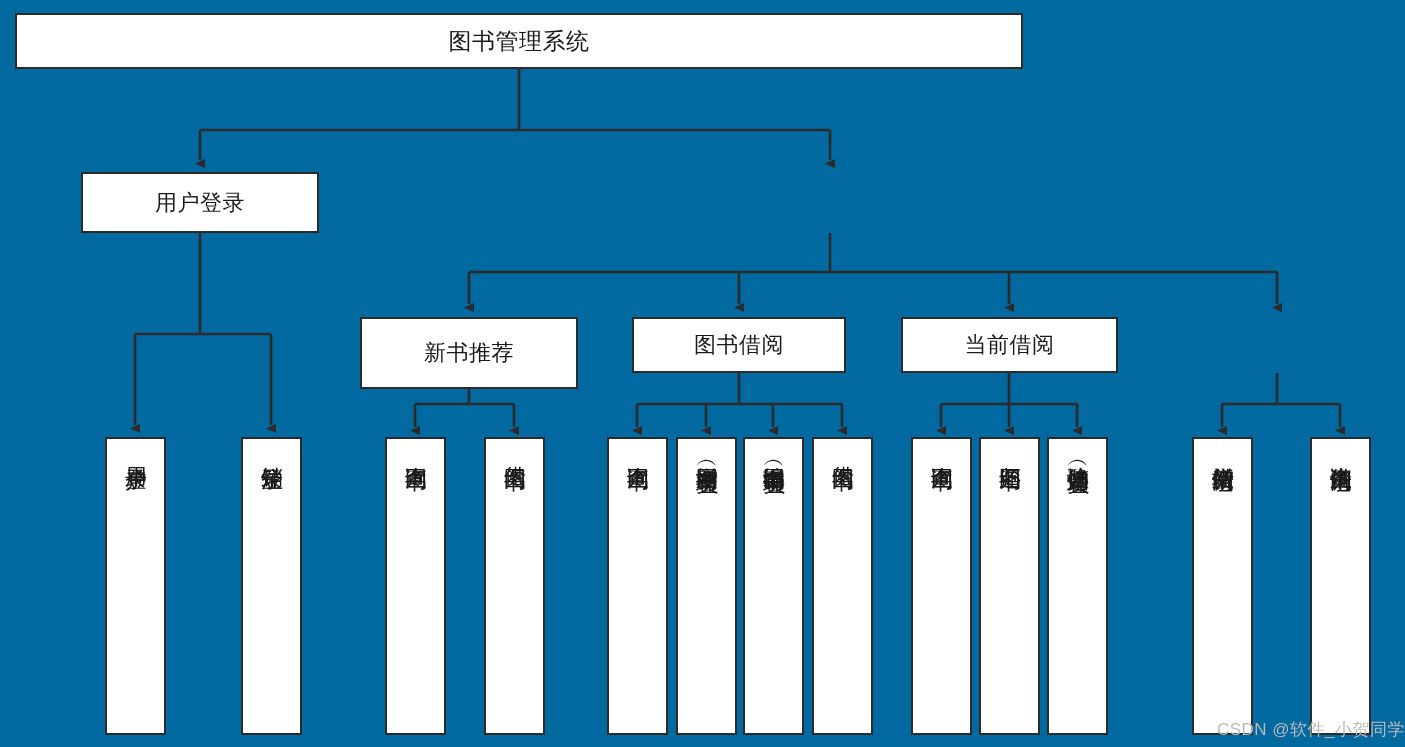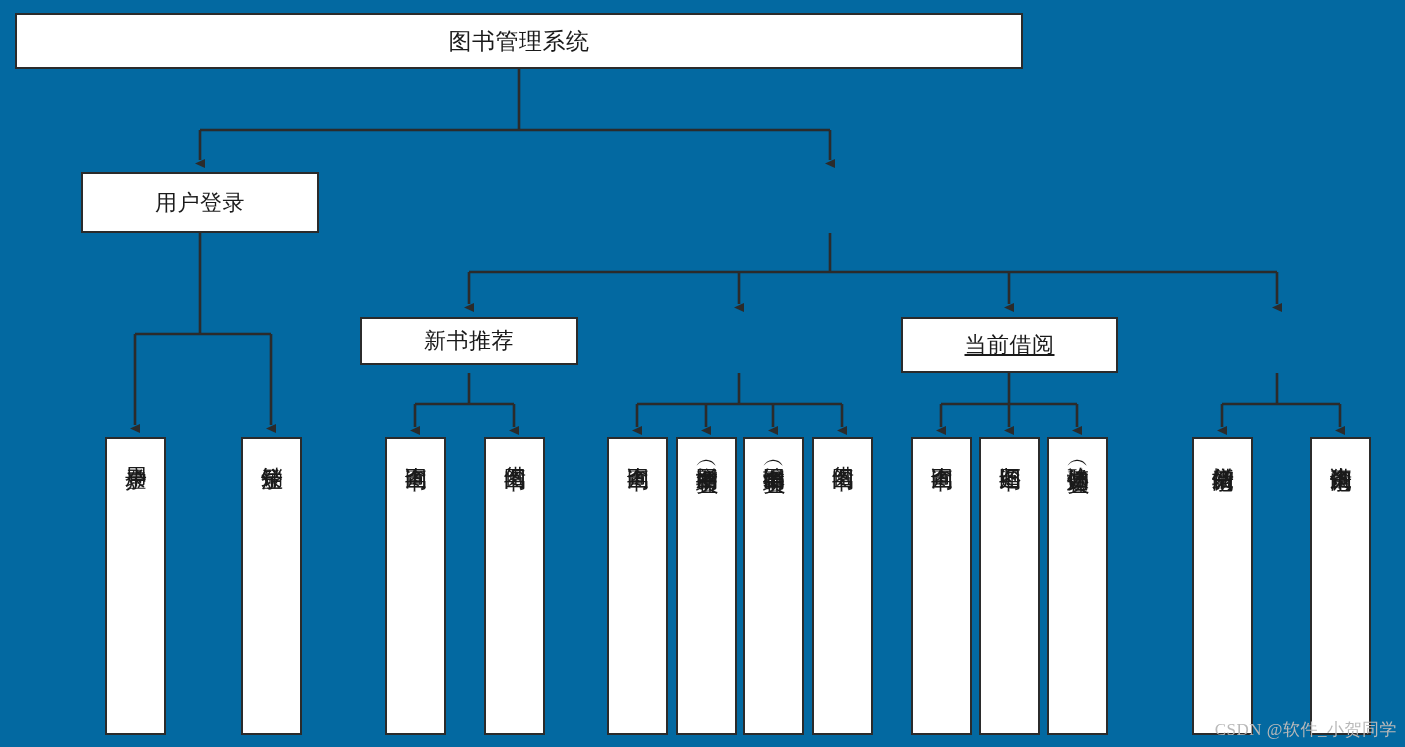--- a/index.html
+++ b/index.html
@@ -52,28 +52,27 @@
     text-orientation: upright;
     font-size: 22px;
     line-height: 1.22;
     letter-spacing: 1px;
     white-space: normal;
     max-height: 280px;
   }
   .node.leaf.tall .node-label { max-height: 284px; }
   #watermark {
     position: absolute;
-    right: 8px;
+    right: 0;
     bottom: 6px;
     font-size: 17px;
     color: #b9b9b9;
     letter-spacing: 0.5px;
     white-space: nowrap;
     user-select: none;
-    font-family: Liberation Serif, serif;
   }
 </style>
 </head>
 <body>
 
 <div id="canvas">
 
   <svg id="edges" viewBox="0 0 1405 747">
     <defs>
       <marker id="arrow" markerWidth="9" markerHeight="10" refX="1" refY="5" orient="auto" markerUnits="userSpaceOnUse">
@@ -125,24 +124,27 @@
   </svg>
 
   <div class="node root" style="left:15px; top:13px; width:1008px; height:56px;">
     <span class="node-label">图书管理系统</span>
   </div>
 
   <div class="node" style="left:81px; top:172px; width:238px; height:61px;">
     <span class="node-label">用户登录</span>
   </div>
 
-  <div class="node" style="left:360px; top:317px; width:218px; height:48px;">
+  <div class="node" style="left:360px; top:317px; width:218px; height:72px;">
     <span class="node-label">新书推荐</span>
   </div>
-  <div class="node" style="left:901px; top:317px; width:217px; height:56px;text-decoration:underline;">
+  <div class="node" style="left:632px; top:317px; width:214px; height:56px;">
+    <span class="node-label">图书借阅</span>
+  </div>
+  <div class="node" style="left:901px; top:317px; width:217px; height:56px;">
     <span class="node-label">当前借阅</span>
   </div>
 
   <div class="node leaf" style="left:105px; top:437px; width:61px; height:298px;">
     <span class="node-label">用户登录</span>
   </div>
   <div class="node leaf" style="left:241px; top:437px; width:61px; height:298px;">
     <span class="node-label">注销登录</span>
   </div>
 

